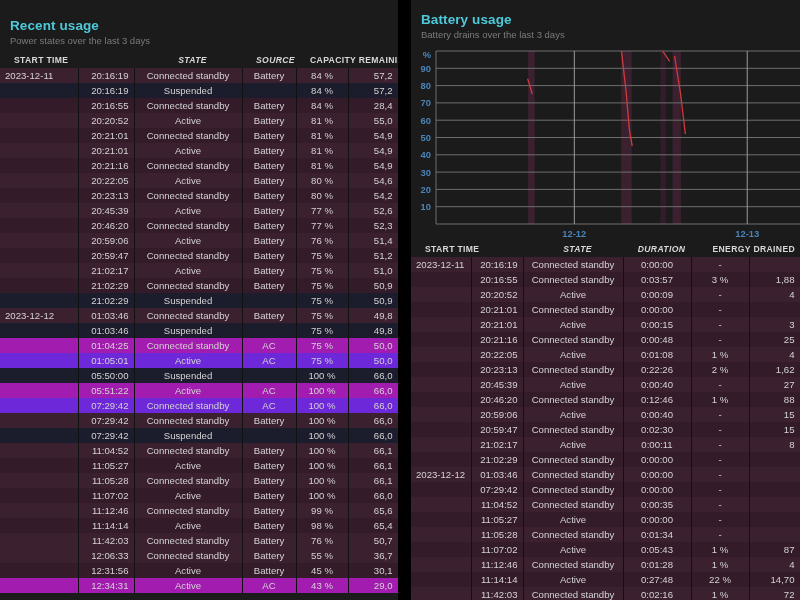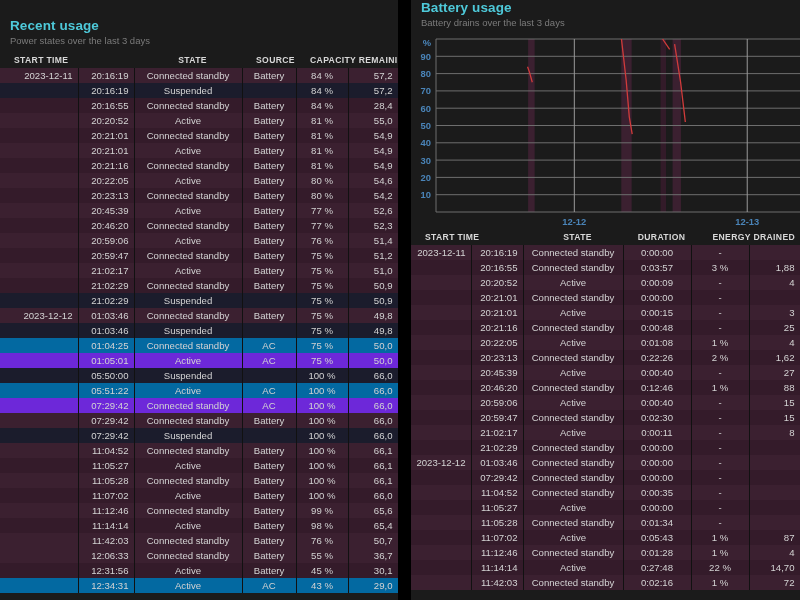--- a/index.html
+++ b/index.html
@@ -31,21 +31,21 @@
 
   .panel-inner { padding: 0 10px; }
 
   .sec-title {
     color: #4ec9d9;
     font-size: 13.5px;
     font-weight: bold;
     letter-spacing: .1px;
     padding-top: 18px;
   }
-  .panel-right .sec-title { padding-top: 0; }
+  .panel-right .sec-title { padding-top: 12px; }
   .sec-sub {
     color: #7b7b7b;
     font-size: 9.5px;
     padding-top: 2px;
     padding-bottom: 7px;
   }
   .panel-right .sec-sub { padding-bottom: 4px; }
 
   
   table.rep {
@@ -69,30 +69,30 @@
     padding: 0 5px;
     height: 15px;
     line-height: 15px;
     white-space: nowrap;
     overflow: hidden;
     border-right: 1px solid #111;
     font-size: 9.6px;
   }
   td.c { text-align: center; }
   td.r { text-align: right; }
-  td.l { text-align: right; }
-  th.c { text-align: center; }
+  td.l { text-align: left; }
+  th.c { text-align: center; font-style: italic; }
   th.r { text-align: right; }
   th.l { text-align: left; }
 
   
   tr.battery  td { background: #3b2030; }
   tr.battery2 td { background: #341b2a; }
   tr.susp     td { background: #1b1c2c; }
-  tr.ac       td { background: #0369a1; }
+  tr.ac       td { background: #a21caf; }
   tr.ac2      td { background: #6d28d9; }
 
   
   .chart-wrap {
     position: relative;
     height: 196px;
     margin: 2px 0 0 0;
   }
   .chart-svg { display: block; }
   .x-lab {

